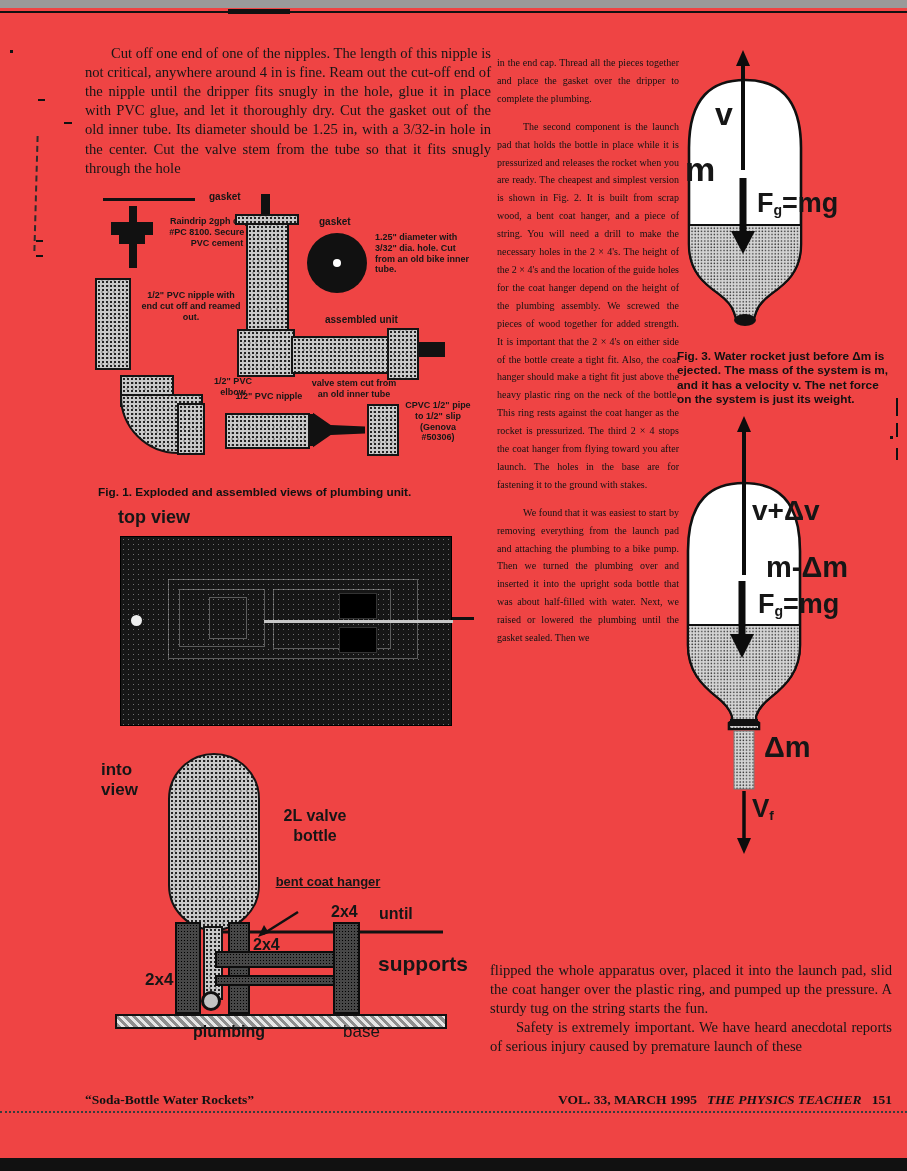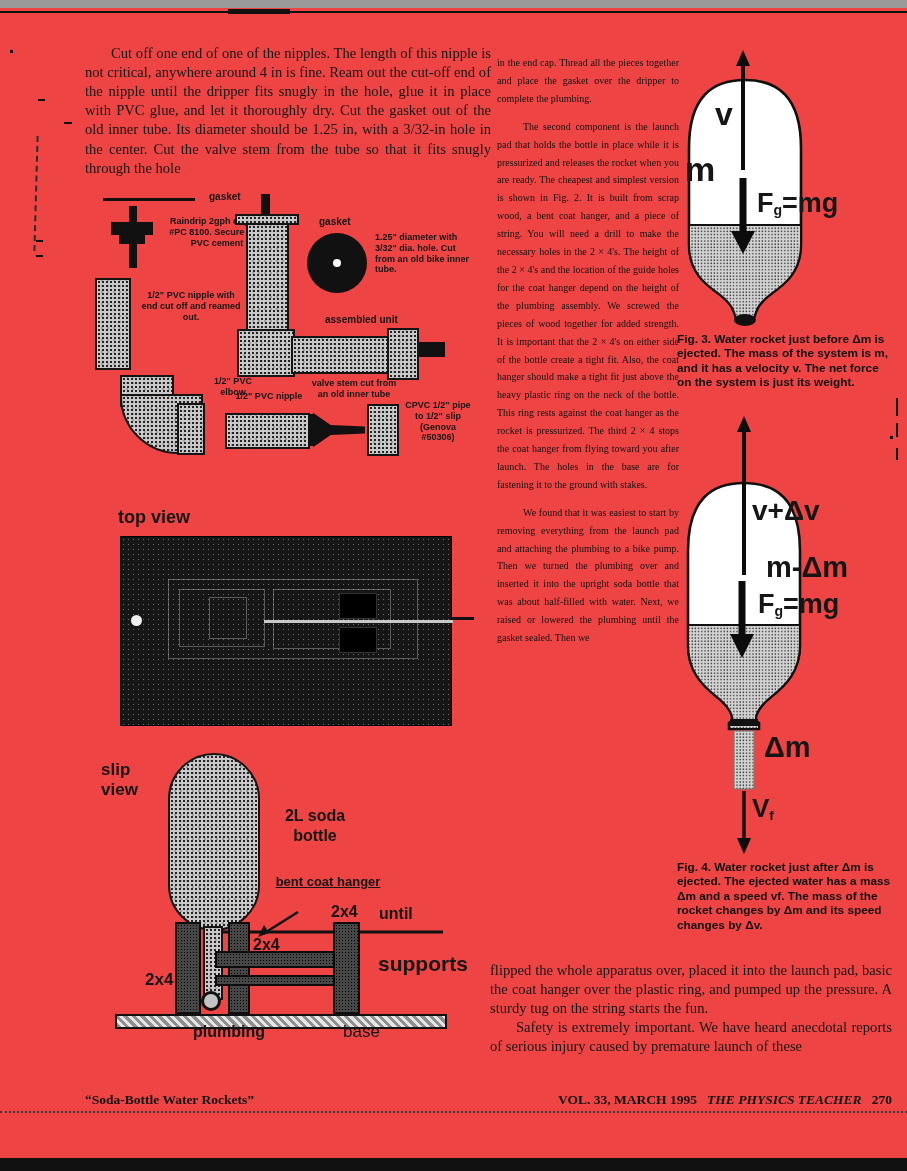--- a/index.html
+++ b/index.html
@@ -85,44 +85,45 @@
     <div class="abs speck" style="left:140px;top:227px;width:85px;height:36px;"></div>
     <div class="abs figlab ctr" style="left:146px;top:205px;width:76px;font-size:9px;line-height:1.2;">1/2" PVC nipple</div>
 
     <div class="abs blk" style="left:228px;top:226px;width:52px;height:36px;clip-path:polygon(0 2%,34% 36%,100% 40%,100% 60%,34% 64%,0 98%);"></div>
     <div class="abs blk" style="left:224px;top:228px;width:4px;height:32px;"></div>
     <div class="abs figlab ctr" style="left:224px;top:192px;width:90px;font-size:9px;line-height:1.2;">valve stem cut from an old inner tube</div>
 
     <div class="abs speck" style="left:282px;top:218px;width:32px;height:52px;"></div>
     <div class="abs figlab ctr" style="left:318px;top:214px;width:70px;font-size:9px;line-height:1.2;">CPVC 1/2" pipe to 1/2" slip (Genova #50306)</div>
   </div>
+  <div class="abs cap" style="left:98px;top:477px;width:345px;">Fig. 1. Exploded and assembled views of plumbing unit.</div>
 
   <div class="abs figlab" style="left:118px;top:499px;font-size:18px;font-weight:600;">top view</div>
   <div class="abs tvbox" style="left:120px;top:528px;width:332px;height:190px;">
     <div class="abs tvline" style="left:47px;top:42px;width:250px;height:80px;"></div>
     <div class="abs tvline" style="left:58px;top:52px;width:86px;height:58px;"></div>
     <div class="abs tvline" style="left:88px;top:60px;width:38px;height:42px;"></div>
     <div class="abs tvline" style="left:152px;top:52px;width:118px;height:60px;"></div>
     <div class="abs" style="left:218px;top:56px;width:36px;height:24px;background:#000;border:1px solid rgba(255,255,255,.2);"></div>
     <div class="abs" style="left:218px;top:90px;width:36px;height:24px;background:#000;border:1px solid rgba(255,255,255,.2);"></div>
     <div class="abs" style="left:10px;top:78px;width:11px;height:11px;border-radius:50%;background:#efefef;"></div>
     <div class="abs" style="left:143px;top:83px;width:189px;height:3px;background:#c8c8c8;"></div>
   </div>
   <div class="abs blk" style="left:452px;top:609px;width:22px;height:3px;"></div>
 
   <div class="abs" style="left:95px;top:738px;width:400px;height:305px;">
     <svg class="abs" style="left:0;top:0;" width="400" height="305">
       <line x1="115" y1="186" x2="348" y2="186" stroke="#111" stroke-width="3"></line>
       <line x1="203" y1="166" x2="168" y2="188" stroke="#111" stroke-width="2.5"></line>
       <polygon points="163,191 174,187 169,179" fill="#111"></polygon>
     </svg>
-    <div class="abs figlab" style="left:6px;top:14px;width:50px;font-size:17px;font-weight:600;line-height:1.2;">slip view</div>
+    <div class="abs figlab" style="left:6px;top:14px;width:50px;font-size:17px;font-weight:600;line-height:1.2;">into view</div>
 
     <div class="abs speck" style="left:73px;top:7px;width:92px;height:178px;border-radius:46px;"></div>
-    <div class="abs figlab ctr" style="left:172px;top:60px;width:96px;font-size:16px;font-weight:600;line-height:1.25;">2L soda bottle</div>
+    <div class="abs figlab ctr" style="left:172px;top:60px;width:96px;font-size:16px;font-weight:600;line-height:1.25;">2L valve bottle</div>
     <div class="abs figlab ctr" style="left:180px;top:128px;width:106px;font-size:13px;font-weight:600;line-height:1.25;text-decoration:underline;">bent coat hanger</div>
 
     <div class="abs dark" style="left:80px;top:176px;width:26px;height:92px;"></div>
     <div class="abs speck" style="left:108px;top:180px;width:20px;height:74px;"></div>
     <div class="abs dark" style="left:133px;top:176px;width:22px;height:92px;"></div>
     <div class="abs dark" style="left:120px;top:205px;width:142px;height:17px;"></div>
     <div class="abs dark" style="left:120px;top:229px;width:142px;height:11px;"></div>
     <div class="abs dark" style="left:238px;top:176px;width:27px;height:92px;"></div>
     <div class="abs" style="left:106px;top:245px;width:20px;height:20px;border-radius:50%;border:3px solid #111;background:#c4c4c4;box-sizing:border-box;"></div>
     <div class="abs figlab" style="left:236px;top:157px;font-size:16px;">2x4</div>
@@ -135,21 +136,21 @@
     <div class="abs figlab" style="left:248px;top:276px;font-size:17px;font-weight:400;">base</div>
   </div>
 
   <div class="abs col-text" style="left:497px;top:36px;width:182px;height:922px;overflow:hidden;">
     <p>in the end cap. Thread all the pieces together and place the gasket over the dripper to complete the plumbing.</p>
     <p class="ind">The second component is the launch pad that holds the bottle in place while it is pressurized and releases the rocket when you are ready. The cheapest and simplest version is shown in Fig. 2. It is built from scrap wood, a bent coat hanger, and a piece of string. You will need a drill to make the necessary holes in the 2 × 4's. The height of the 2 × 4's and the location of the guide holes for the coat hanger depend on the height of the plumbing assembly. We screwed the pieces of wood together for added strength. It is important that the 2 × 4's on either side of the bottle create a tight fit. Also, the coat hanger should make a tight fit just above the heavy plastic ring on the neck of the bottle. This ring rests against the coat hanger as the rocket is pressurized. The third 2 × 4 stops the coat hanger from flying toward you after launch. The holes in the base are for fastening it to the ground with stakes.</p>
     <p class="ind">We found that it was easiest to start by removing everything from the launch pad and attaching the plumbing to a bike pump. Then we turned the plumbing over and inserted it into the upright soda bottle that was about half-filled with water. Next, we raised or lowered the plumbing until the gasket sealed. Then we</p>
   </div>
 
   <div class="abs body-text" style="left:490px;top:953px;width:402px;">
-    <p>flipped the whole apparatus over, placed it into the launch pad, basic the coat hanger over the plastic ring, and pumped up the pressure. A sturdy tug on the string starts the fun.</p>
+    <p>flipped the whole apparatus over, placed it into the launch pad, slid the coat hanger over the plastic ring, and pumped up the pressure. A sturdy tug on the string starts the fun.</p>
     <p class="ind">Safety is extremely important. We have heard anecdotal reports of serious injury caused by premature launch of these</p>
   </div>
 
   <div class="abs" style="left:675px;top:40px;width:228px;height:285px;">
     <svg width="228" height="285">
       <defs>
         <pattern id="wdots" width="3.2" height="3.2" patternUnits="userSpaceOnUse">
           <rect width="3.2" height="3.2" fill="#d4d4d4"></rect>
           <circle cx="1" cy="1" r="0.75" fill="#2a2a2a"></circle>
         </pattern>
@@ -159,21 +160,21 @@
       <ellipse cx="70" cy="272" rx="11" ry="6" fill="#111"></ellipse>
       <line x1="68" y1="14" x2="68" y2="122" stroke="#0c0c0c" stroke-width="4"></line>
       <polygon points="68,2 61,18 75,18" fill="#0c0c0c"></polygon>
       <line x1="68" y1="130" x2="68" y2="185" stroke="#0c0c0c" stroke-width="7"></line>
       <polygon points="68,206 56,183 80,183" fill="#0c0c0c"></polygon>
     </svg>
     <div class="abs figlab" style="left:40px;top:48px;font-size:32px;font-weight:600;">v</div>
     <div class="abs figlab" style="left:10px;top:102px;font-size:34px;font-weight:600;">m</div>
     <div class="abs figlab" style="left:82px;top:140px;font-size:27px;font-weight:600;"><span>F</span><sub class="sm">g</sub><span>=mg</span></div>
   </div>
-  <div class="abs cap" style="left:677px;top:324px;width:214px;">Fig. 3. Water rocket just before Δm is ejected. The mass of the system is m, and it has a velocity v. The net force on the system is just its weight.</div>
+  <div class="abs cap" style="left:677px;top:341px;width:214px;">Fig. 3. Water rocket just before Δm is ejected. The mass of the system is m, and it has a velocity v. The net force on the system is just its weight.</div>
 
   <div class="abs" style="left:672px;top:405px;width:235px;height:445px;">
     <svg width="235" height="445">
       <defs>
         <pattern id="wdots2" width="3.2" height="3.2" patternUnits="userSpaceOnUse">
           <rect width="3.2" height="3.2" fill="#d4d4d4"></rect>
           <circle cx="1" cy="1" r="0.75" fill="#2a2a2a"></circle>
         </pattern>
       </defs>
       <path d="M16,138 C16,86 40,70 72,70 C104,70 128,86 128,138 L128,232 C128,258 114,272 99,284 C90,291 86,297 84,303 L84,308 L87,310 L87,316 L57,316 L57,310 L60,308 L60,303 C58,297 54,291 45,284 C30,272 16,258 16,232 Z" fill="#ffffff" stroke="#101010" stroke-width="2.6"></path>
@@ -186,23 +187,22 @@
       <polygon points="70,245 58,221 82,221" fill="#0c0c0c"></polygon>
       <line x1="72" y1="378" x2="72" y2="428" stroke="#0c0c0c" stroke-width="3.5"></line>
       <polygon points="72,441 65,425 79,425" fill="#0c0c0c"></polygon>
     </svg>
     <div class="abs figlab" style="left:80px;top:82px;font-size:28px;font-weight:600;">v+Δv</div>
     <div class="abs figlab" style="left:94px;top:138px;font-size:29px;font-weight:600;">m-Δm</div>
     <div class="abs figlab" style="left:86px;top:176px;font-size:27px;font-weight:600;"><span>F</span><sub class="sm">g</sub><span>=mg</span></div>
     <div class="abs figlab" style="left:92px;top:318px;font-size:29px;font-weight:600;">Δm</div>
     <div class="abs figlab" style="left:80px;top:380px;font-size:26px;font-weight:600;"><span>V</span><sub class="sm">f</sub></div>
   </div>
-  <div class="abs cap" style="left:677px;top:852px;width:218px;">Fig. 4. Water rocket just after Δm is ejected. The ejected water has a mass Δm and a speed vf. The mass of the rocket changes by Δm and its speed changes by Δv.</div>
 
   <div class="abs" style="left:85px;top:1084px;width:380px;font-size:13.5px;font-weight:600;">“Soda-Bottle Water Rockets”</div>
   <div class="abs" style="left:440px;top:1084px;width:452px;text-align:right;font-size:13.5px;font-weight:600;">
     <span>VOL. 33, MARCH 1995</span>&nbsp;&nbsp;
     <span style="font-style:italic;">THE PHYSICS TEACHER</span>&nbsp;&nbsp;
-    <span>270</span>
+    <span>151</span>
   </div>
   <div class="abs" style="left:0;top:1103px;width:907px;height:0;border-top:2.5px dotted #3c3c3c;"></div>
 
 </div>
 
 </body></html>

